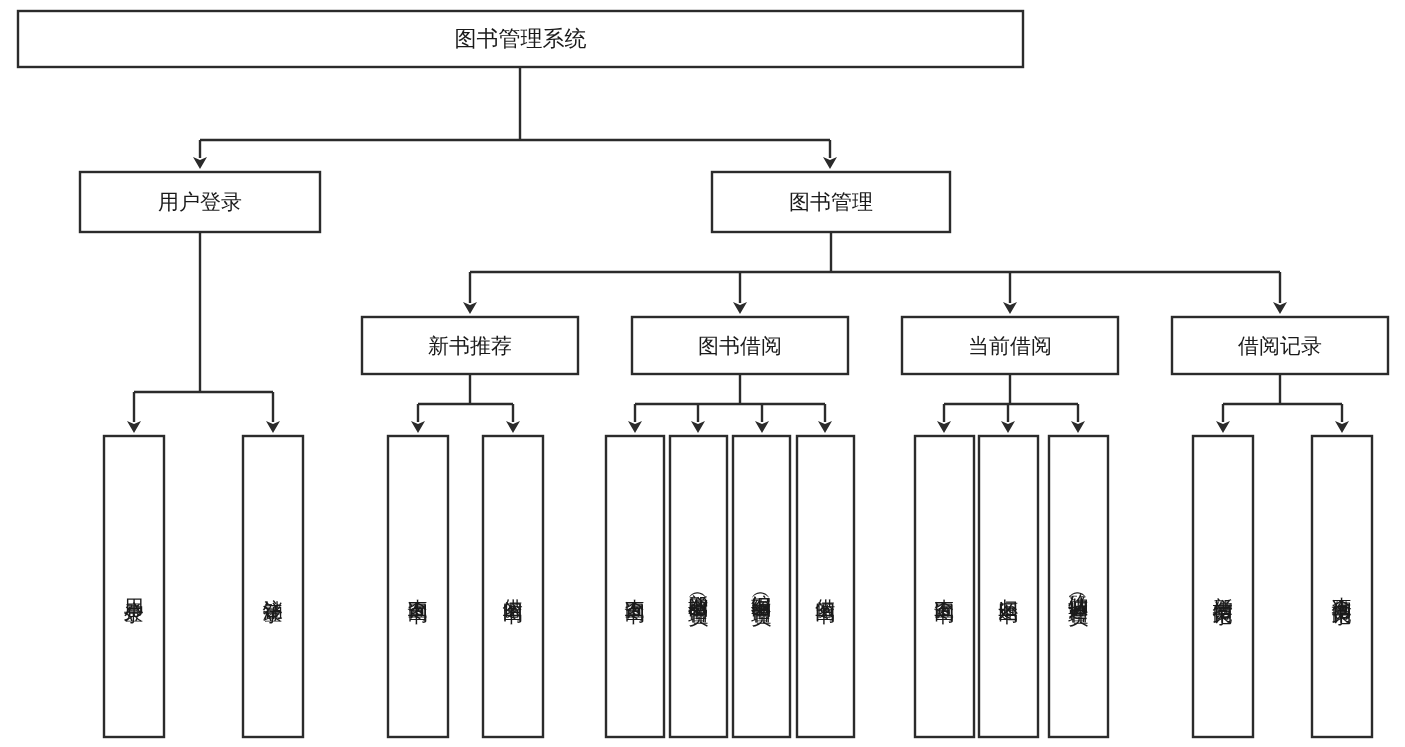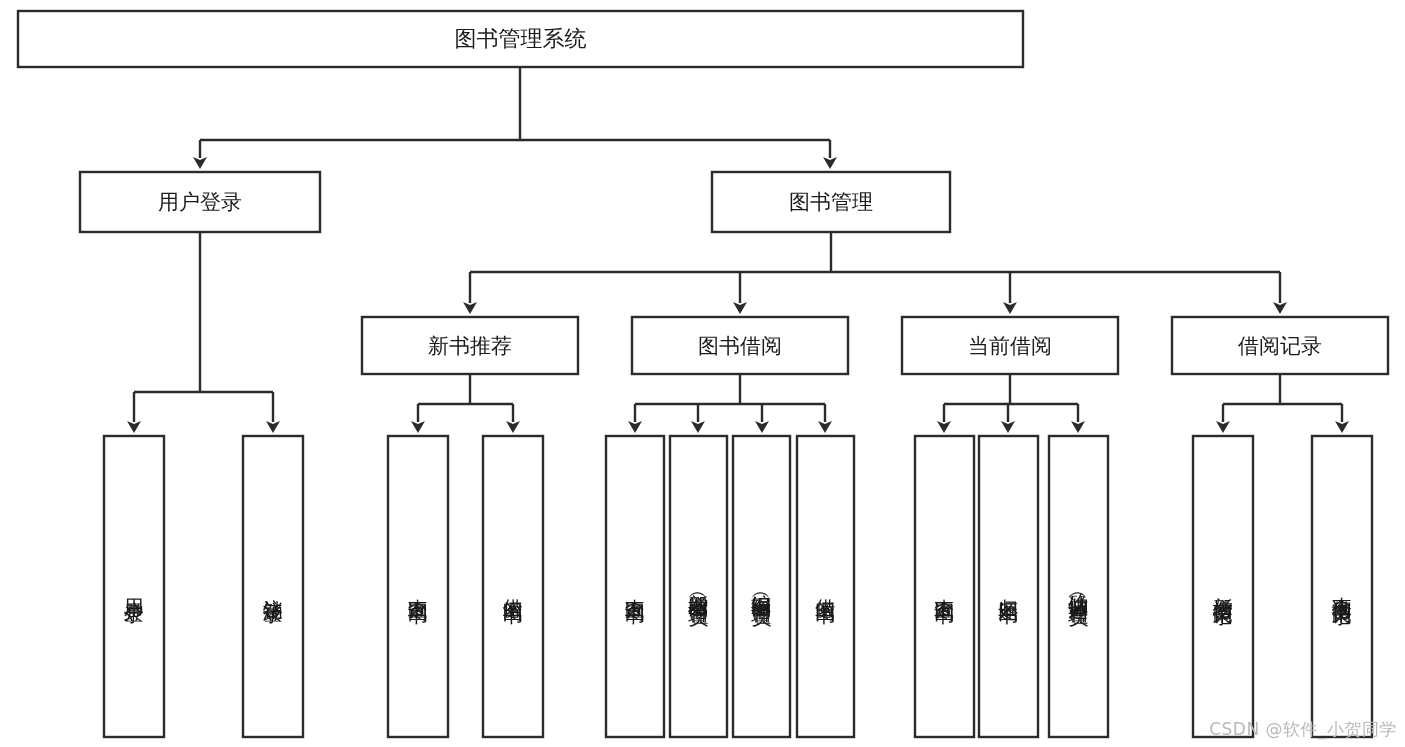--- a/index.html
+++ b/index.html
@@ -140,14 +140,13 @@
       <span class="vert-text">确认归还（管理员）</span>
     </div>
     <div class="vert-wrap" id="vw-11" style="left: 1193px; top: 436px; width: 60px; height: 301px;">
       <span class="vert-text">新增借阅记录</span>
     </div>
     <div class="vert-wrap" id="vw-12" style="left: 1312px; top: 436px; width: 60px; height: 301px;">
       <span class="vert-text">查询借阅记录</span>
     </div>
   </div>
 
-  <div class="watermark">CSDN @软件_小贺同学</div>
 </div>
 
 </body></html>

